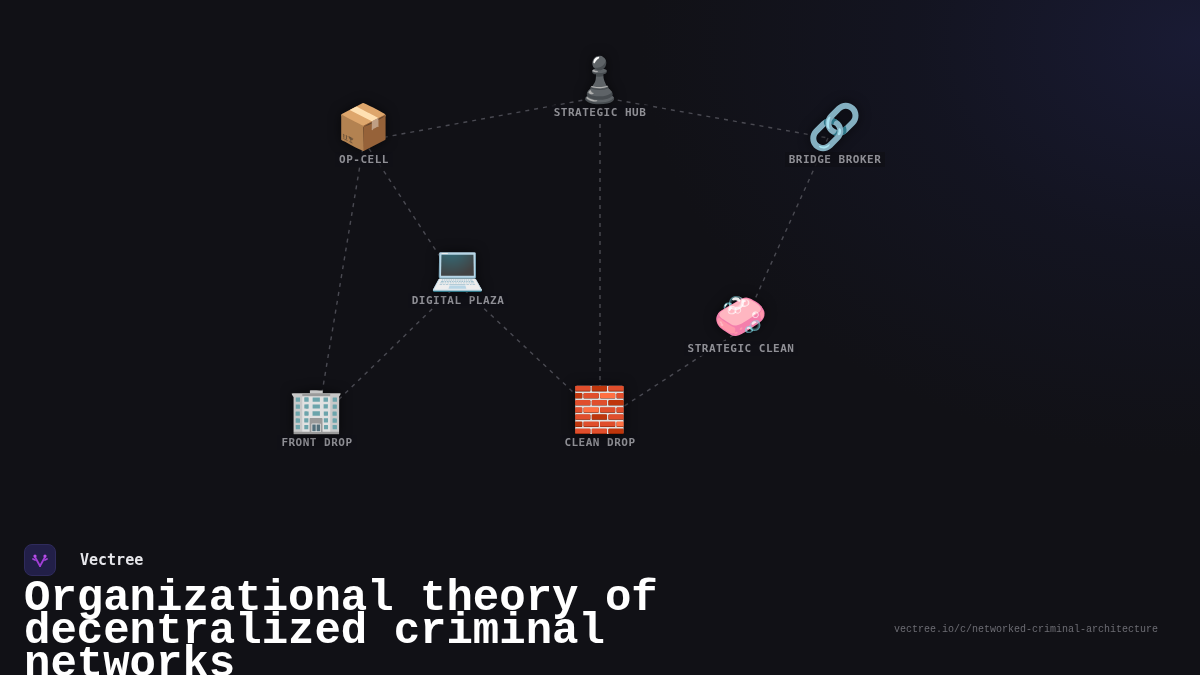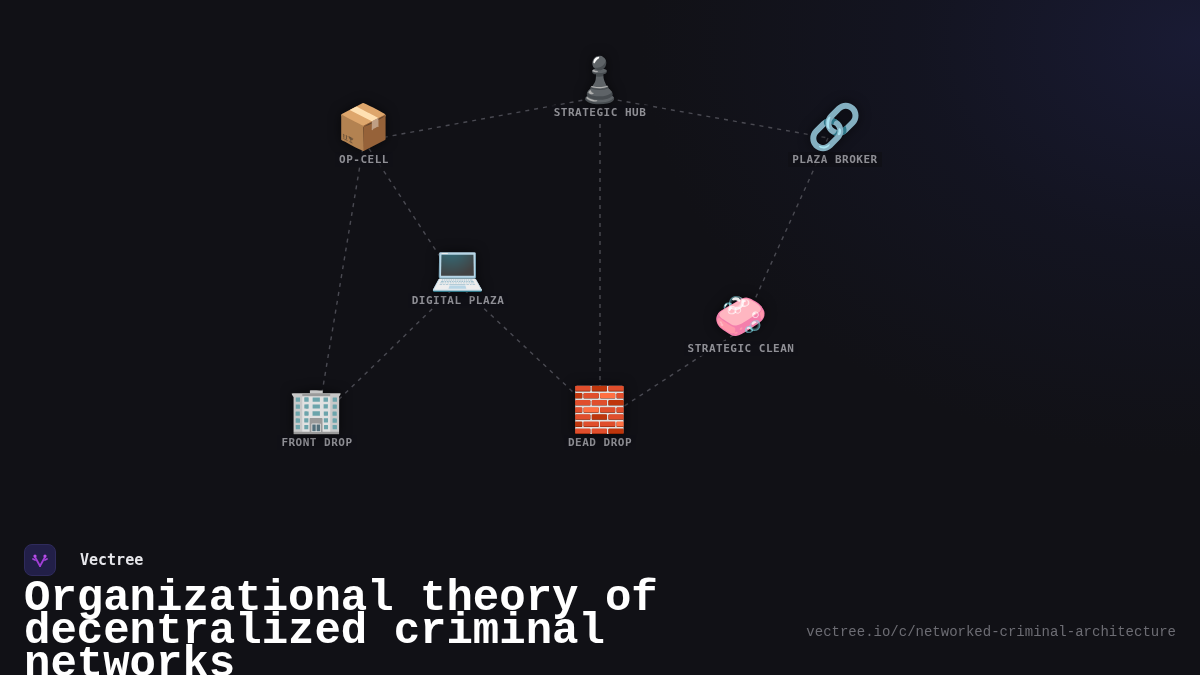--- a/index.html
+++ b/index.html
@@ -44,22 +44,22 @@
       color: #e6e6ea; font-size: 15px; font-weight: bold;
       font-family: "DejaVu Sans Mono", "Liberation Mono", monospace;
     }
     .title {
       position: absolute; left: 24px; top: 582px; margin: 0;
       color: #ffffff; font-size: 44px; line-height: 33px; font-weight: bold;
       font-family: "Liberation Mono", "DejaVu Sans Mono", monospace;
       width: 760px;
     }
     .url {
-      position: absolute; right: 24px; top: 624px;
-      color: #6c6c73; font-size: 14px;
+      position: absolute; right: 42px; top: 624px;
+      color: #6c6c73; font-size: 10px;
       font-family: "Liberation Mono", "DejaVu Sans Mono", monospace;
     }
   </style>
 </head>
 <body>
 
 <div class="bg-tint"></div>
 
 <svg class="edges" viewBox="0 0 1200 675">
   <g stroke="#4a4a52" stroke-width="1.4" stroke-dasharray="4 5" fill="none">
@@ -80,41 +80,41 @@
   <span class="label">STRATEGIC HUB</span>
 </div>
 
 <div class="node" style="left:364px; top:102px;">
   <span class="icon">📦</span>
   <span class="label">OP-CELL</span>
 </div>
 
 <div class="node" style="left:835px; top:102px;">
   <span class="icon">🔗</span>
-  <span class="label">PLAZA BROKER</span>
+  <span class="label">BRIDGE BROKER</span>
 </div>
 
 <div class="node" style="left:458px; top:243px;">
   <span class="icon">💻</span>
   <span class="label">DIGITAL PLAZA</span>
 </div>
 
 <div class="node" style="left:741px; top:291px;">
   <span class="icon">🧼</span>
   <span class="label">STRATEGIC CLEAN</span>
 </div>
 
 <div class="node" style="left:317px; top:385px;">
   <span class="icon">🏢</span>
   <span class="label">FRONT DROP</span>
 </div>
 
 <div class="node" style="left:600px; top:385px;">
   <span class="icon">🧱</span>
-  <span class="label">DEAD DROP</span>
+  <span class="label">CLEAN DROP</span>
 </div>
 
 <div class="brand">
   <div class="brand-logo">
     <svg width="18" height="18" viewBox="0 0 18 18">
       <g stroke="#a23fd6" stroke-width="1.8" fill="none" stroke-linecap="round">
         <path d="M9 15 L4 6"></path>
         <path d="M9 15 L14 6"></path>
         <path d="M4 9 L2 8"></path>
         <path d="M14 9 L16 8"></path>

